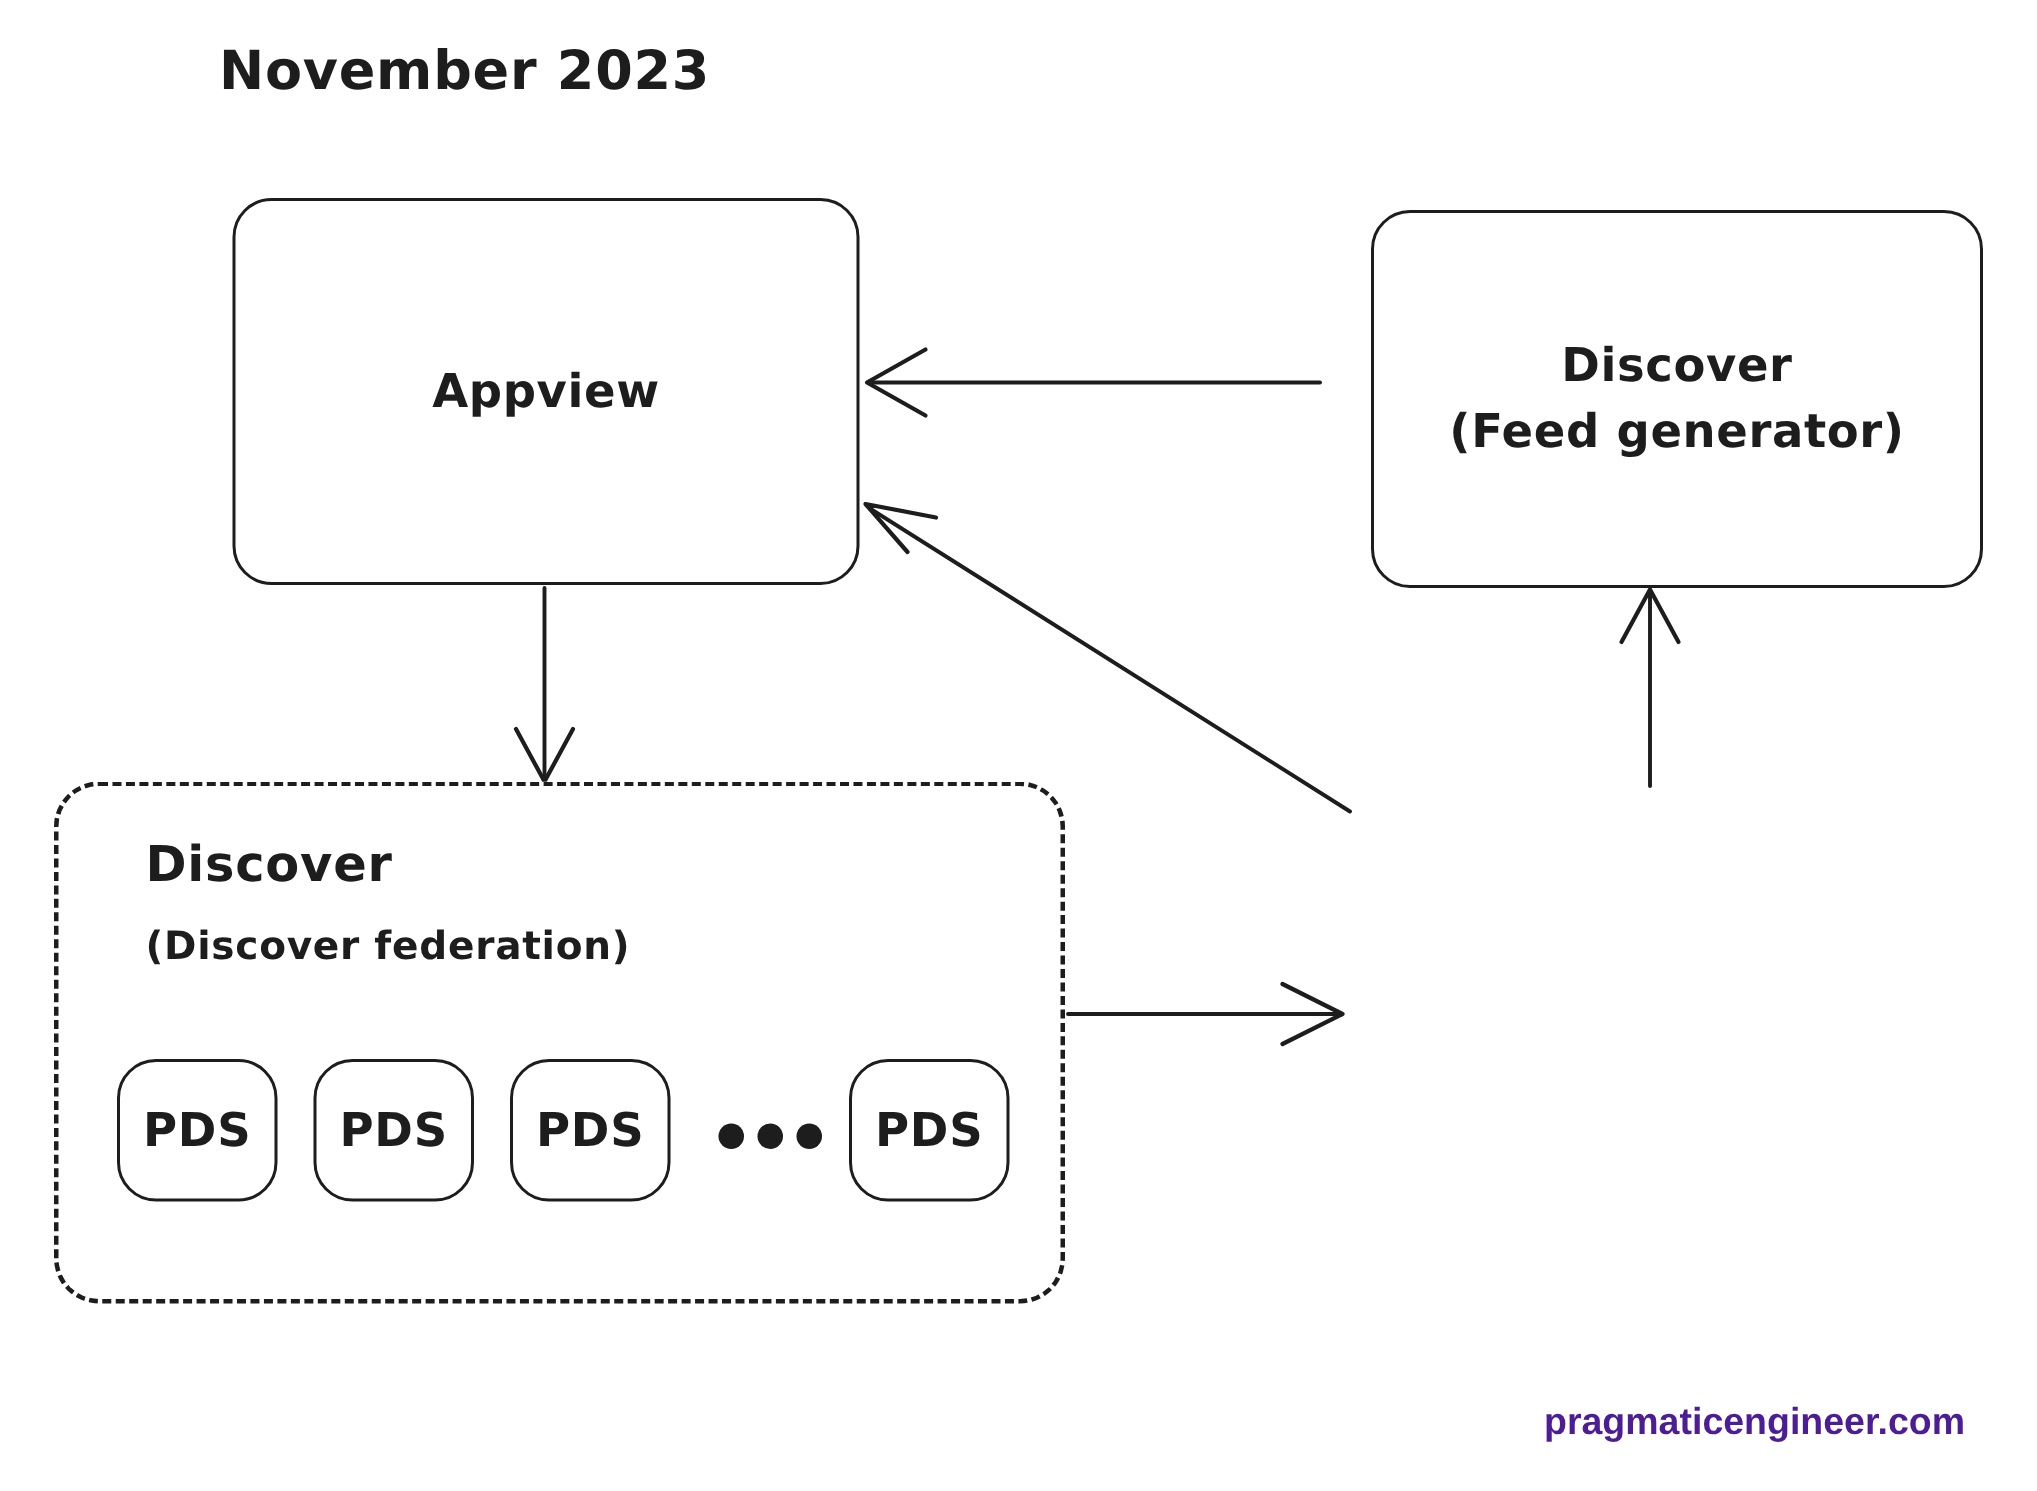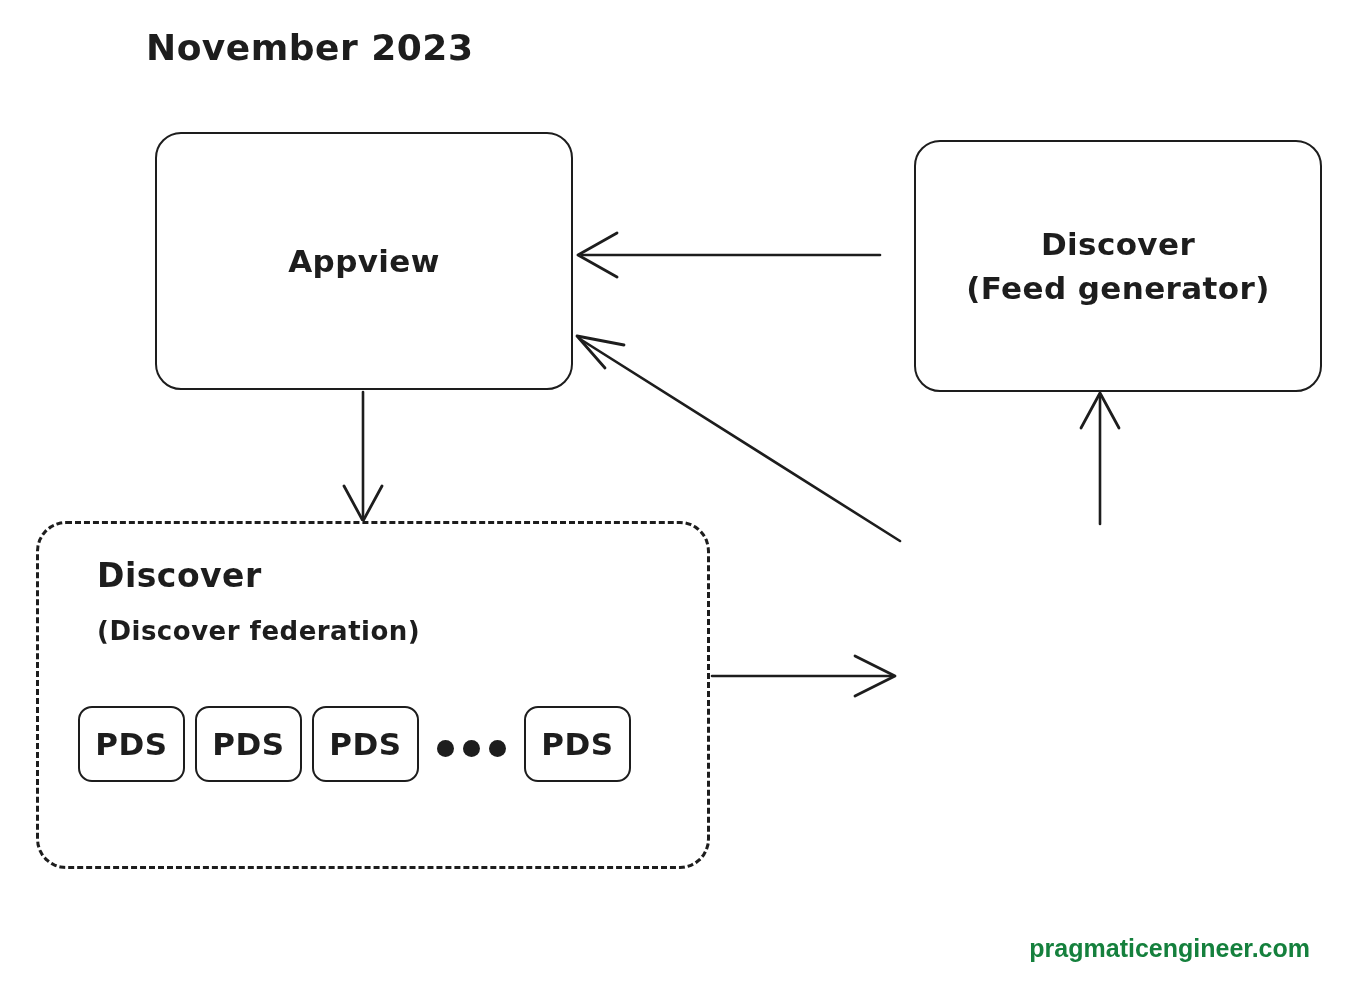--- a/index.html
+++ b/index.html
@@ -128,28 +128,28 @@
     position: absolute;
     left: 39px;
     top: 182px;
     display: flex;
     align-items: center;
   }
 
   .pds-box {
     box-sizing: border-box;
     width: 107px;
-    height: 76px;
+    height: 95px;
     border: 2.5px solid #1d1d1d;
-    border-radius: 14px;
+    border-radius: 26px;
     background: #ffffff;
     display: flex;
     align-items: center;
     justify-content: center;
-    margin-right: 10px;
+    margin-right: 24px;
   }
 
   .pds-label {
     font-size: 31px;
     line-height: 36px;
     color: #1d1d1d;
     font-weight: 600;
     letter-spacing: 0.5px;
   }
 
@@ -168,21 +168,21 @@
   }
 
   #watermark {
     position: absolute;
     right: 48px;
     top: 933px;
     font-family: "Liberation Sans", sans-serif;
     font-size: 25px;
     line-height: 30px;
     font-weight: 700;
-    color: #15803d;
+    color: #4c1d95;
     white-space: nowrap;
   }
 </style>
 </head>
 <body>
 
 <div id="canvas">
 
   <div class="hand title">November 2023</div>
 

